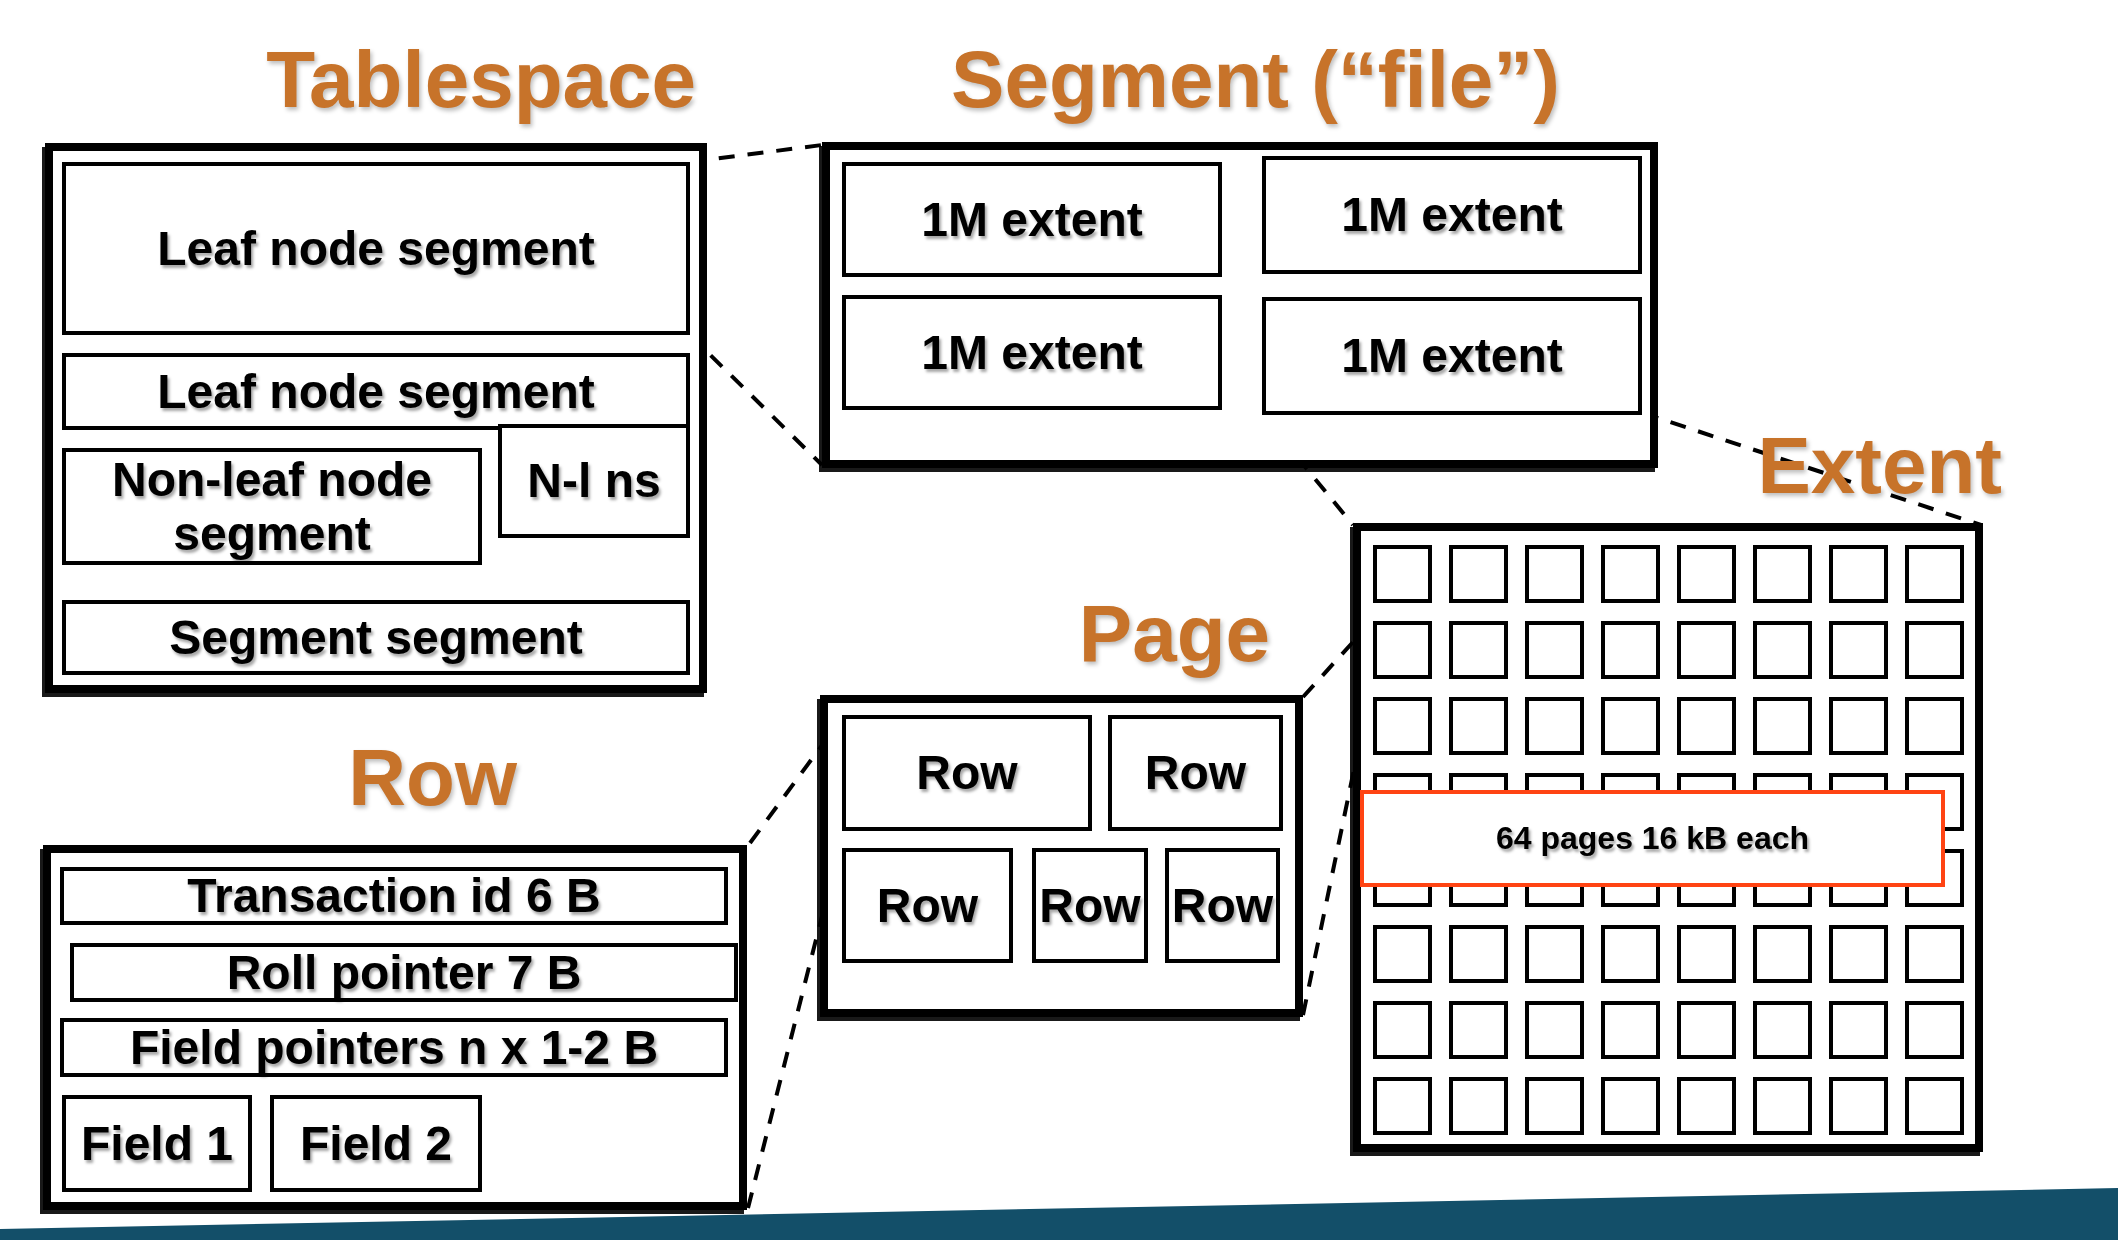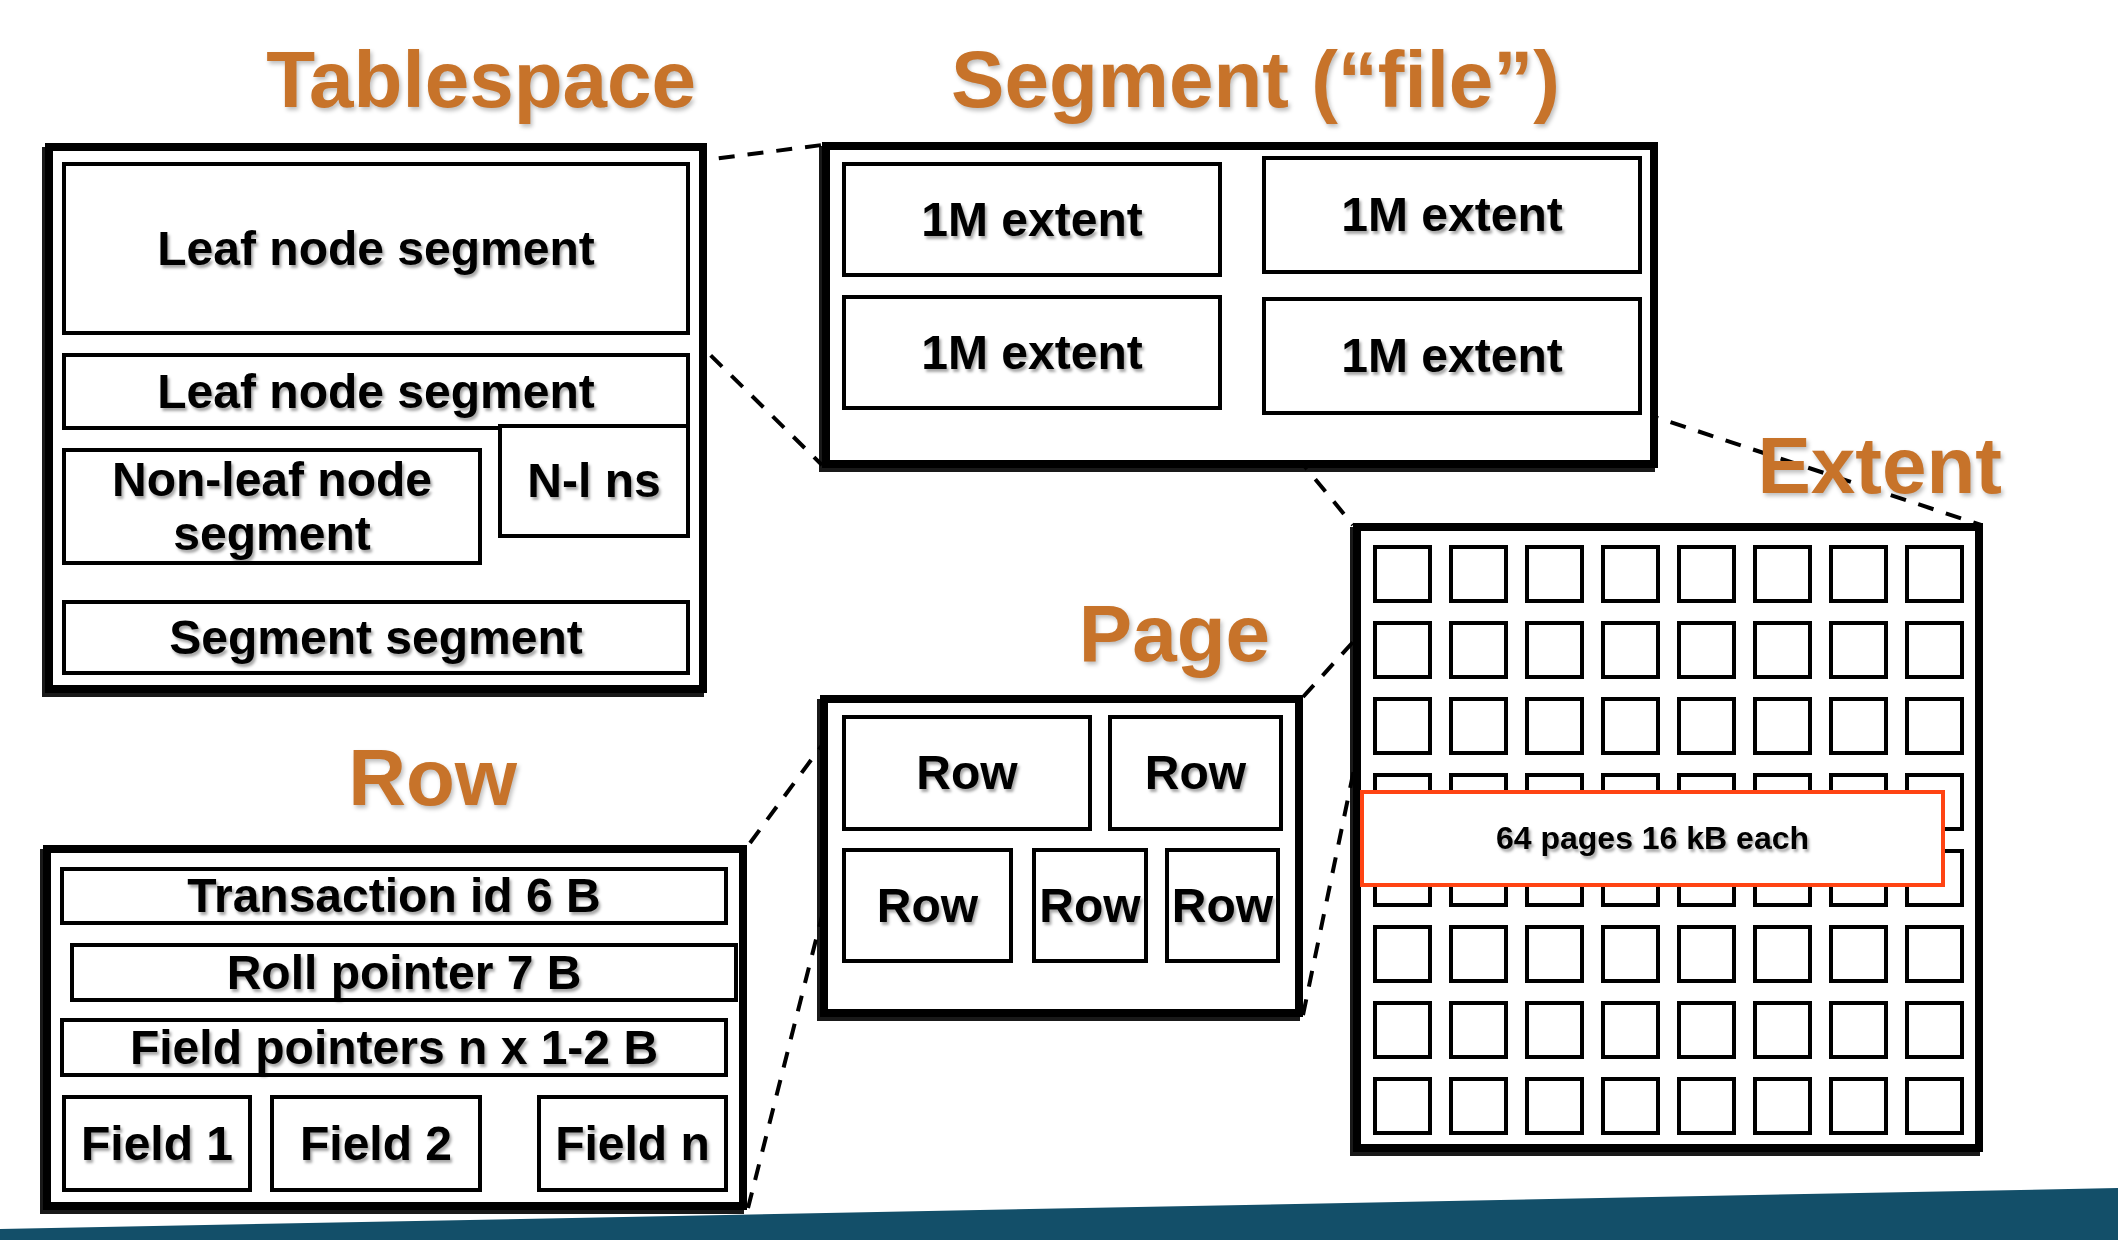--- a/index.html
+++ b/index.html
@@ -223,15 +223,14 @@
   <div class="thin" style="left:60px;top:867px;width:668px;height:58px;">Transaction id 6 B</div>
 
   <div class="thin" style="left:60px;top:943px;width:668px;height:59px;margin-left:10px;">Roll pointer 7 B</div>
 
   <div class="thin" style="left:60px;top:1018px;width:668px;height:59px;">Field pointers n x 1-2 B</div>
 
   <div class="thin" style="left:62px;top:1095px;width:190px;height:97px;">Field 1</div>
 
   <div class="thin" style="left:270px;top:1095px;width:212px;height:97px;">Field 2</div>
 
-  <div class="thin" style="left:537px;top:1095px;width:191px;height:97px;">Field n</div>
 
 </div>
 
 </body></html>

